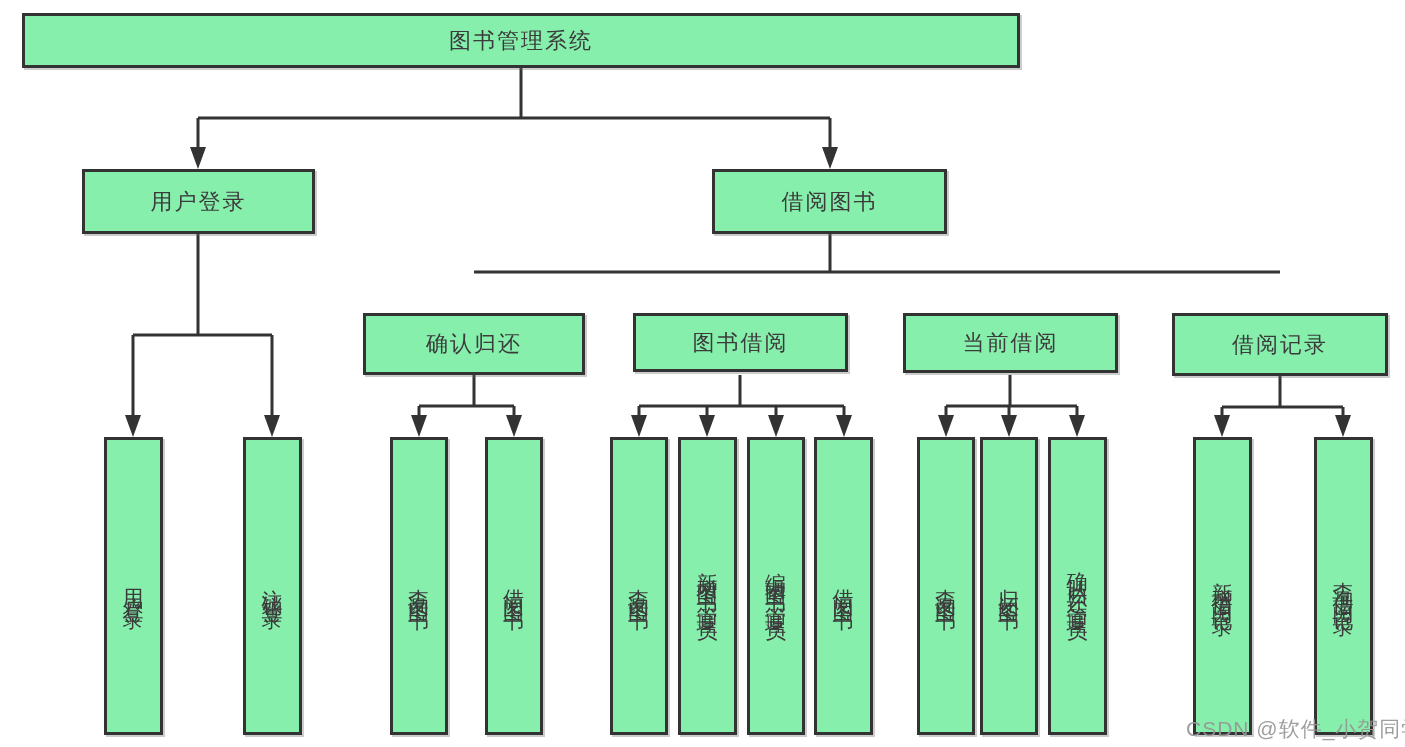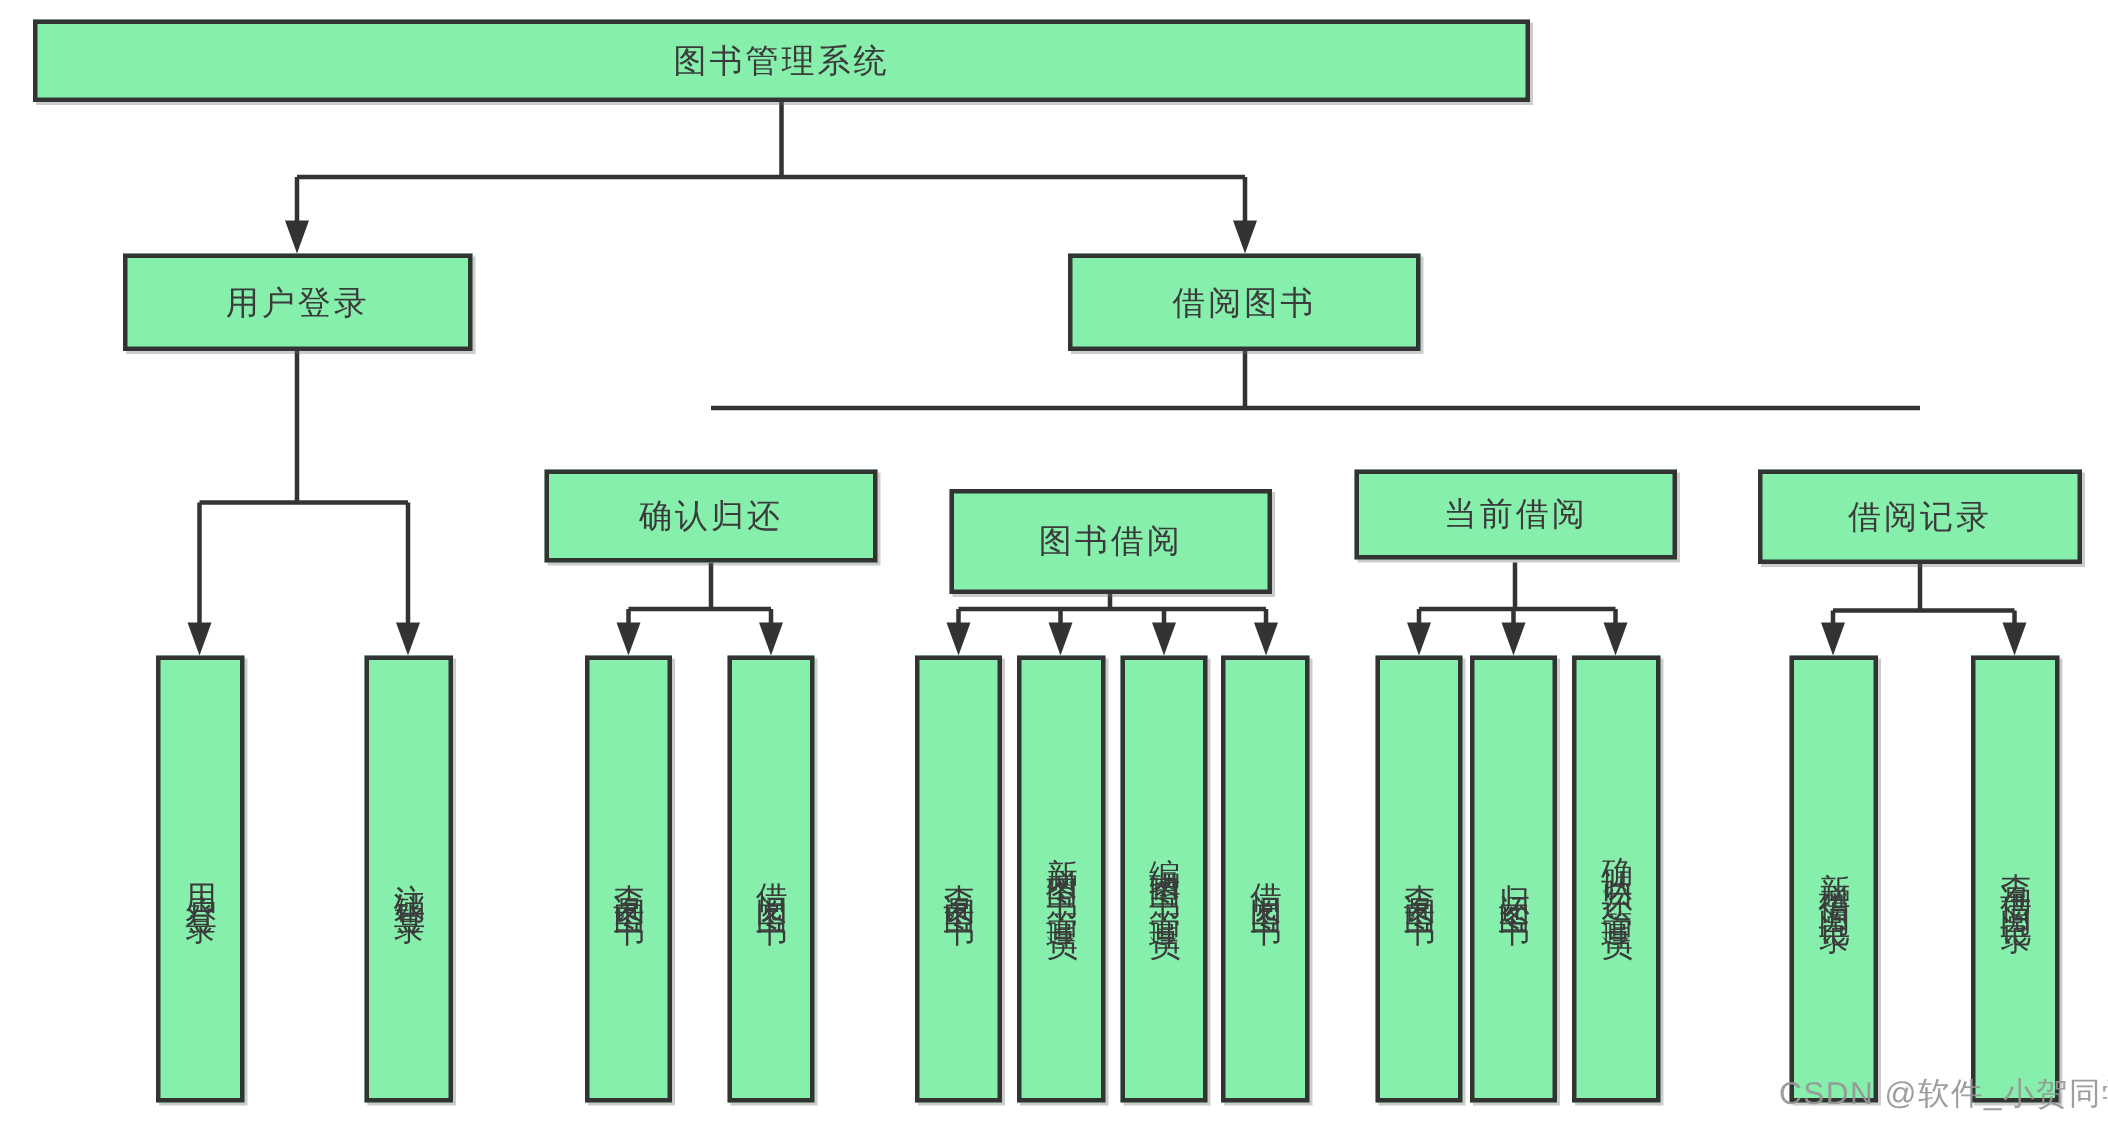--- a/index.html
+++ b/index.html
@@ -106,21 +106,21 @@
     <polygon points="1214,415 1230,415 1222,437"></polygon>
     <polygon points="1335,415 1351,415 1343,437"></polygon>
   </svg>
 
   <div class="node h-node" style="left:22px; top:13px; width:998px; height:55px;">图书管理系统</div>
 
   <div class="node h-node" style="left:82px; top:169px; width:233px; height:65px;">用户登录</div>
   <div class="node h-node" style="left:712px; top:169px; width:235px; height:65px;">借阅图书</div>
 
   <div class="node h-node" style="left:363px; top:313px; width:222px; height:62px;">确认归还</div>
-  <div class="node h-node" style="left:633px; top:326px; width:215px; height:70px;">图书借阅</div>
+  <div class="node h-node" style="left:633px; top:313px; width:215px; height:59px;">图书借阅</div>
   <div class="node h-node" style="left:903px; top:313px; width:215px; height:60px;">当前借阅</div>
   <div class="node h-node" style="left:1172px; top:313px; width:216px; height:63px;text-align:center;">借阅记录</div>
 
   <div class="node leaf" style="left:104px;">用户登录</div>
   <div class="node leaf" style="left:243px;">注销登录</div>
 
   <div class="node leaf" style="left:390px; width:58px;">查询图书</div>
   <div class="node leaf" style="left:485px; width:58px;">借阅图书</div>
 
   <div class="node leaf" style="left:610px; width:58px;">查询图书</div>

